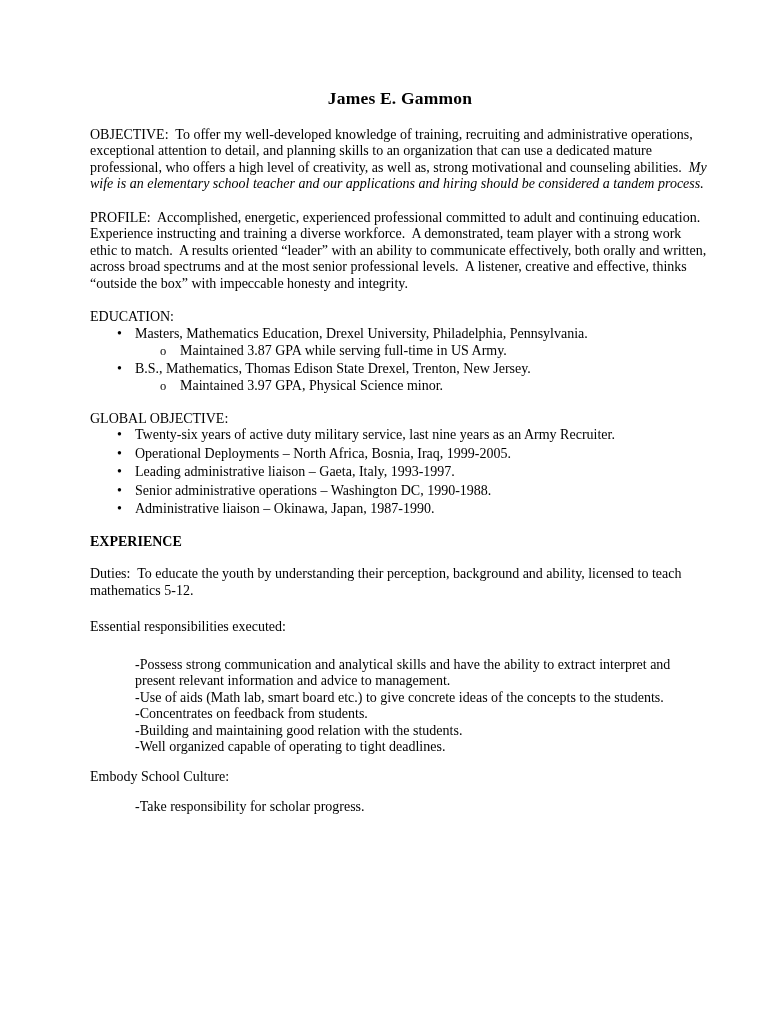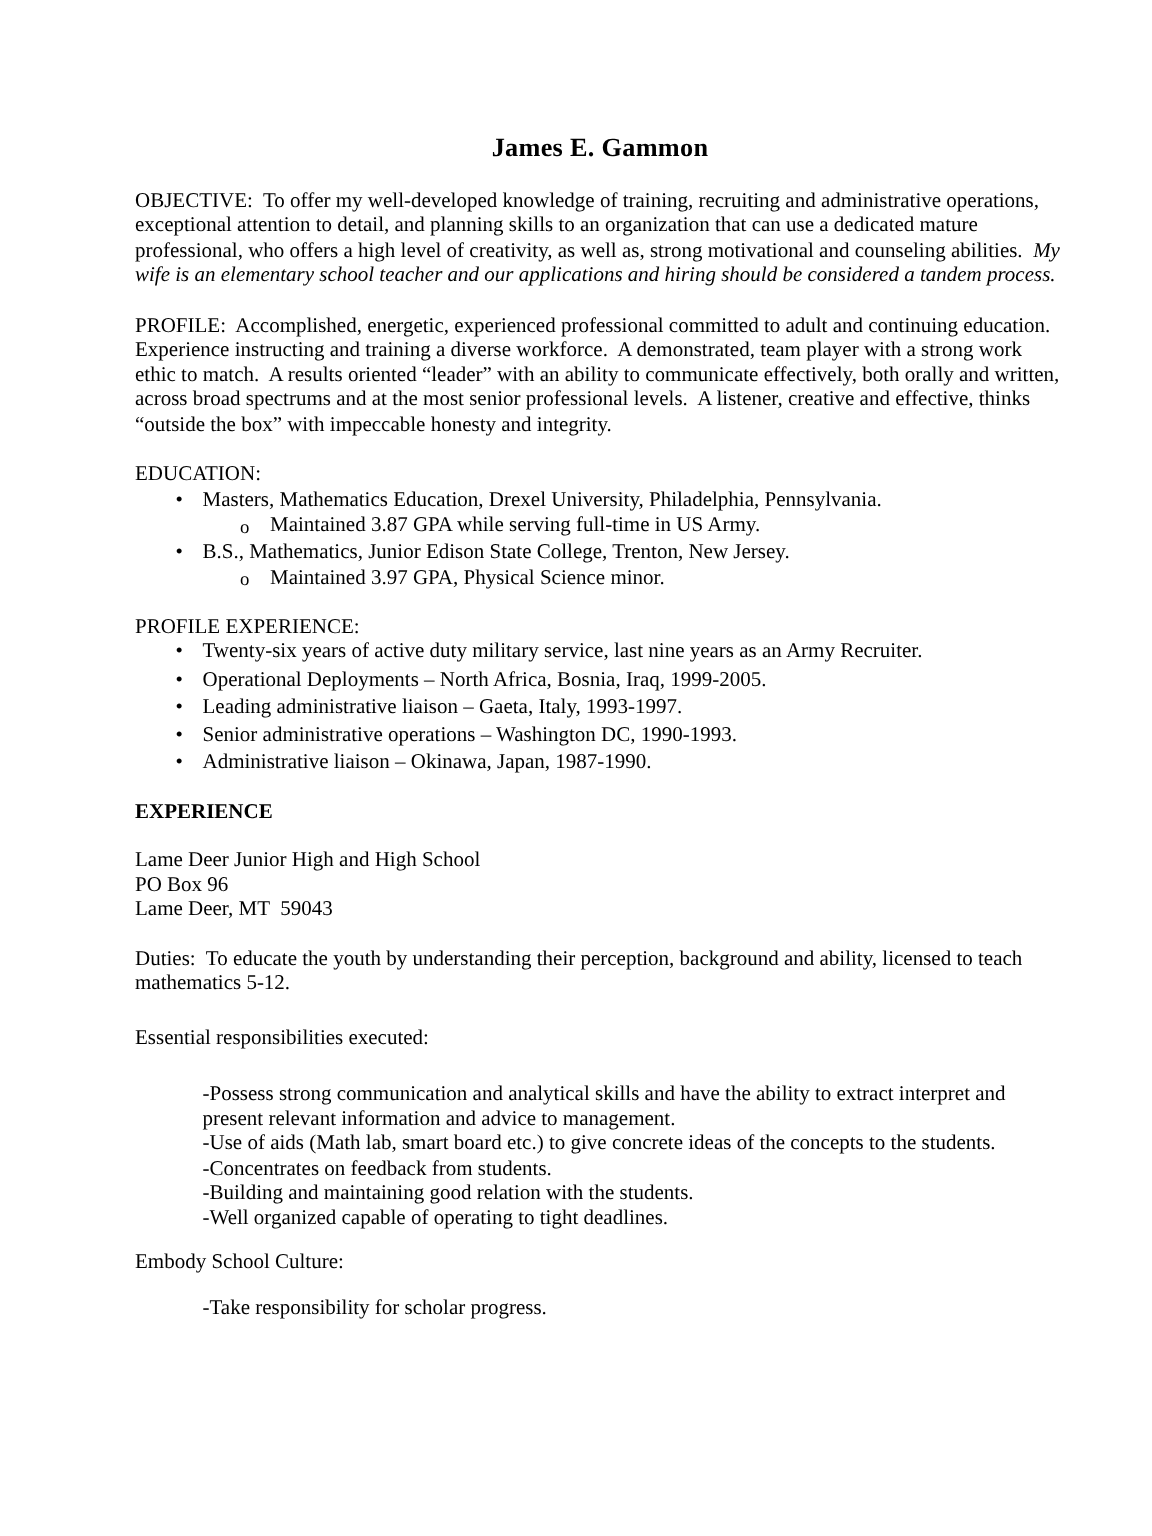--- a/index.html
+++ b/index.html
@@ -60,59 +60,54 @@
       <div class="bullet-row">
         <span class="bullet-glyph">•</span>
         <span class="bullet-text t">Masters, Mathematics Education, Drexel University, Philadelphia, Pennsylvania.</span>
       </div>
       <div class="bullet-row sub">
         <span class="bullet-glyph">o</span>
         <span class="bullet-text t">Maintained 3.87 GPA while serving full-time in US Army.</span>
       </div>
       <div class="bullet-row">
         <span class="bullet-glyph">•</span>
-        <span class="bullet-text t">B.S., Mathematics, Junior Edison State College, Trenton, New Jersey.</span>
+        <span class="bullet-text t">B.S., Mathematics, Thomas Edison State Drexel, Trenton, New Jersey.</span>
       </div>
       <div class="bullet-row sub">
         <span class="bullet-glyph">o</span>
         <span class="bullet-text t">Maintained 3.97 GPA, Physical Science minor.</span>
       </div>
     </div>
 
     <div class="list-block gx">
-      <p class="heading-line"><span class="b">PROFILE EXPERIENCE</span><span>:</span></p>
+      <p class="heading-line"><span class="b">GLOBAL OBJECTIVE</span><span>:</span></p>
       <div class="bullet-row">
         <span class="bullet-glyph">•</span>
         <span class="bullet-text t">Twenty-six years of active duty military service, last nine years as an Army Recruiter.</span>
       </div>
       <div class="bullet-row">
         <span class="bullet-glyph">•</span>
         <span class="bullet-text t">Operational Deployments – North Africa, Bosnia, Iraq, 1999-2005.</span>
       </div>
       <div class="bullet-row">
         <span class="bullet-glyph">•</span>
         <span class="bullet-text t">Leading administrative liaison – Gaeta, Italy, 1993-1997.</span>
       </div>
       <div class="bullet-row">
         <span class="bullet-glyph">•</span>
-        <span class="bullet-text t">Senior administrative operations – Washington DC, 1990-1993.</span>
+        <span class="bullet-text t">Senior administrative operations – Washington DC, 1990-1988.</span>
       </div>
       <div class="bullet-row">
         <span class="bullet-glyph">•</span>
         <span class="bullet-text t">Administrative liaison – Okinawa, Japan, 1987-1990.</span>
       </div>
     </div>
 
     <p class="experience-heading">EXPERIENCE</p>
 
-    <div class="employer-block">
-      <span class="block b">Lame Deer Junior High and High School</span>
-      <span class="block">PO Box 96</span>
-      <span class="block t">Lame Deer, MT  59043</span>
-    </div>
 
     <p class="duties t">Duties:  To educate the youth by understanding their perception, background and ability, licensed to teach mathematics 5-12.</p>
 
     <p class="resp-intro">Essential responsibilities executed:</p>
 
     <div class="resp-list indent">
       <p class="t">-Possess strong communication and analytical skills and have the ability to extract interpret and present relevant information and advice to management.</p>
       <p class="t">-Use of aids (Math lab, smart board etc.) to give concrete ideas of the concepts to the students.</p>
       <p class="t">-Concentrates on feedback from students.</p>
       <p class="t">-Building and maintaining good relation with the students.</p>

